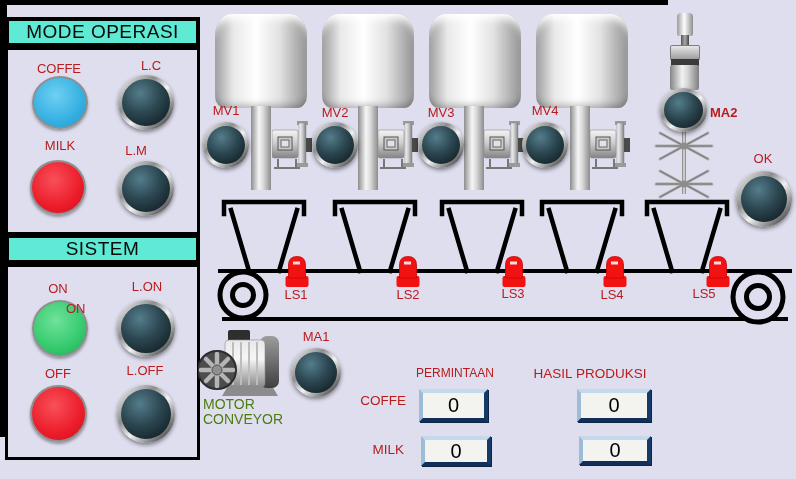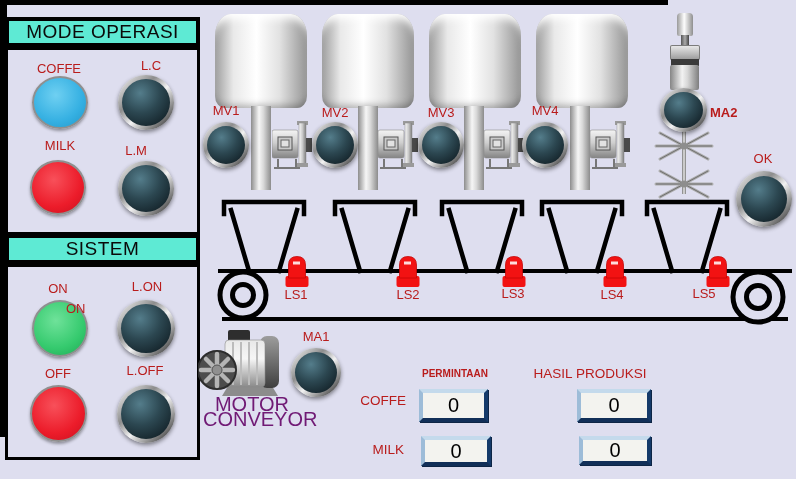--- a/index.html
+++ b/index.html
@@ -45,21 +45,21 @@
            border:4px solid;border-color:#c4daec #143a6a #112f58 #9dbcd8;
            box-shadow:1px 1px 0 #0d2545;display:flex;align-items:center;justify-content:center;
            font-size:20px;color:#000;}
 
   
   .home-btn{position:absolute;left:681px;top:424px;width:108px;height:44px;box-sizing:border-box;
             background:#22b2e6;border:3px solid;border-color:#ededed #6b6b6b #5c5c5c #d6d6d6;
             box-shadow:0 0 0 2px #a9a9a9;display:flex;align-items:center;justify-content:center;
             font-size:21px;color:#121a5e;letter-spacing:1px;cursor:pointer;}
 
-  .title-caption{position:absolute;color:#701a75;font-size:20px;line-height:15px;text-align:center;}
+  .title-caption{position:absolute;color:#4d7c0f;font-size:14px;line-height:15px;text-align:left;}
   svg{display:block;}
 </style>
 </head>
 <body>
 
 <svg width="0" height="0" style="position:absolute" aria-hidden="true">
   <defs>
     <linearGradient id="vbody" x1="0" y1="0" x2="0" y2="1">
       <stop offset="0" stop-color="#f4f4f4"></stop>
         <stop offset="0.45" stop-color="#cfcfcf"></stop>
@@ -303,21 +303,21 @@
   </svg>
   <div class="lbl" style="left:291px;top:329px;width:50px;">MA1</div>
   <div class="ind" style="left:291px;top:348px;width:50px;height:49px;">
       <div class="lens"></div>
     </div>
   <div class="title-caption" style="left:203px;top:397px;width:98px;">
     <div>MOTOR</div>
     <div>CONVEYOR</div>
   </div>
 
-  <div class="lbl" style="left:397px;top:366px;width:116px;font-size:10px;font-weight:bold;">PERMINTAAN</div>
+  <div class="lbl" style="left:397px;top:366px;width:116px;font-size:12px;">PERMINTAAN</div>
   <div class="lbl" style="left:522px;top:366px;width:136px;font-size:13.5px;">HASIL PRODUKSI</div>
 
   <div class="lbl" style="left:348px;top:393px;width:58px;text-align:right;font-size:13.5px;">COFFE</div>
   <div class="val-box" style="left:419px;top:389px;width:69px;height:33px;">
     <span>0</span>
   </div>
   <div class="val-box" style="left:577px;top:389px;width:74px;height:33px;">
     <span>0</span>
   </div>
 

